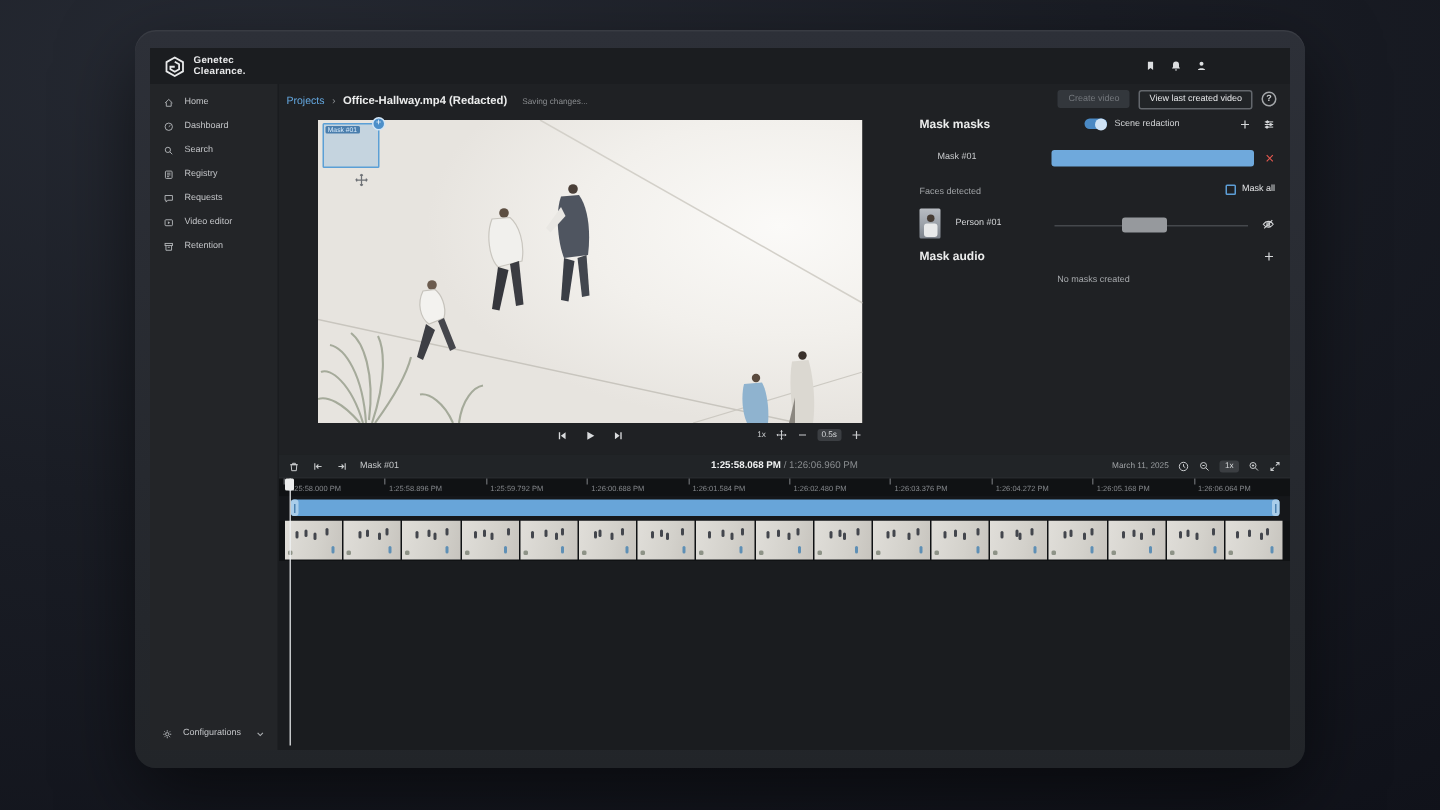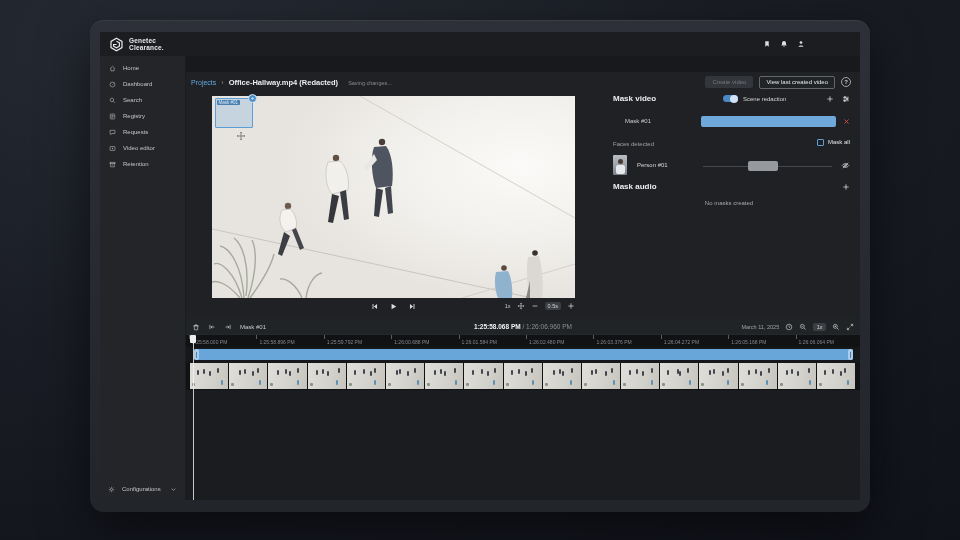--- a/index.html
+++ b/index.html
@@ -31,21 +31,21 @@
   .nav-list { padding-top:4px; }
   .nav-item { height:16px; display:flex; align-items:center; gap:7px; padding-left:9px;
     color:#c3c5c8; font-size:6px; cursor:default; }
   .nav-item .ic { width:7px; height:7px; color:#aeb1b4; flex:none; }
   .sidebar-footer { position:absolute; left:0; right:0; bottom:4px; height:14px;
     display:flex; align-items:center; gap:7px; padding:0 8px; color:#c3c5c8; font-size:6px; }
   .sidebar-footer .ic { width:7px; height:7px; color:#aeb1b4; }
   .sidebar-footer .chev { margin-left:auto; width:7px; height:7px; }
 
   
-  .main { position:relative; flex:1; background:#1f2124;margin-top:16px; }
+  .main { position:relative; flex:1; background:#1f2124; }
 
   .main-header { position:relative; height:20px; display:flex; align-items:center; }
   .breadcrumb { display:flex; align-items:baseline; gap:5px; padding-left:5px; }
   .bc-link { color:#64a8e0; font-size:7px; }
   .bc-sep { color:#8a8d90; font-size:7px; }
   .bc-title { color:#eceded; font-size:7.5px; font-weight:bold; }
   .bc-status { color:#8a8d90; font-size:5.5px; margin-left:5px; }
   .header-actions { position:absolute; right:9px; display:flex; align-items:center; gap:6px; }
   .btn-disabled { background:#33373c; color:#73777c; font-size:6px; padding:3px 7px; border-radius:2px; }
   .btn-outline { background:#212427; border:1px solid #63676c; color:#e6e7e9; font-size:6px; padding:2.5px 6px; border-radius:2px; }
@@ -371,21 +371,21 @@
               <span class="ic">
                   <svg viewBox="0 0 12 12" fill="none" stroke="currentColor" stroke-width="1.2">
                     <path d="M6 2v8M2 6h8"></path>
                   </svg>
                 </span>
             </div>
           </div>
 
           <div class="mask-panel">
             <div class="mp-header">
-              <span class="mp-title">Mask video</span>
+              <span class="mp-title">Mask masks</span>
               <span class="toggle-group">
                 <span class="toggle">
                     <span class="toggle-knob"></span>
                   </span>
                 <span class="toggle-label">Scene redaction</span>
               </span>
               <span class="mp-header-icons">
                 <span class="ic">
                     <svg viewBox="0 0 12 12" fill="none" stroke="currentColor" stroke-width="1.2">
                       <path d="M6 2v8M2 6h8"></path>

